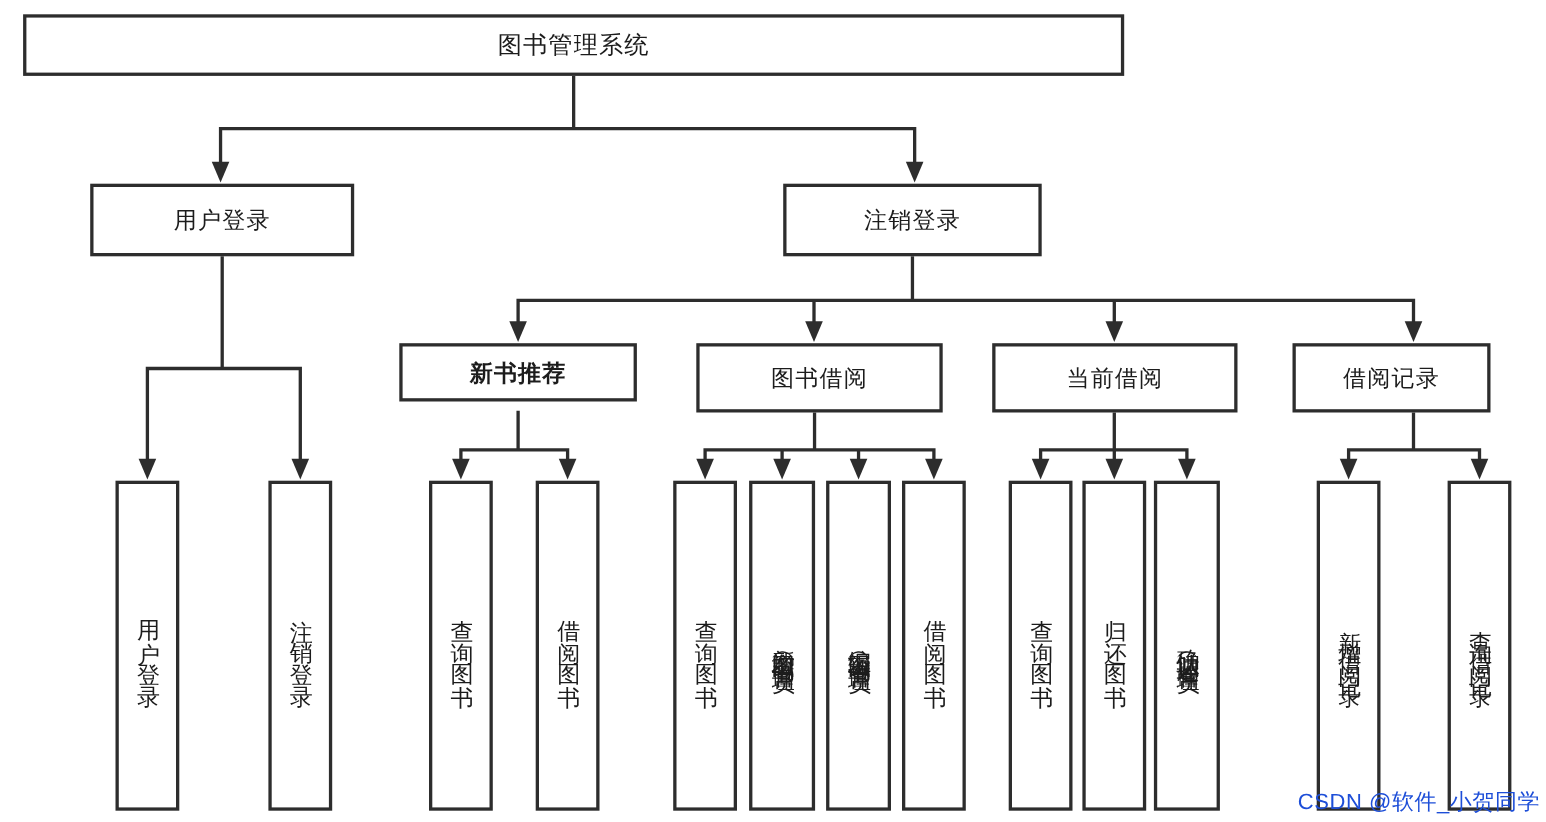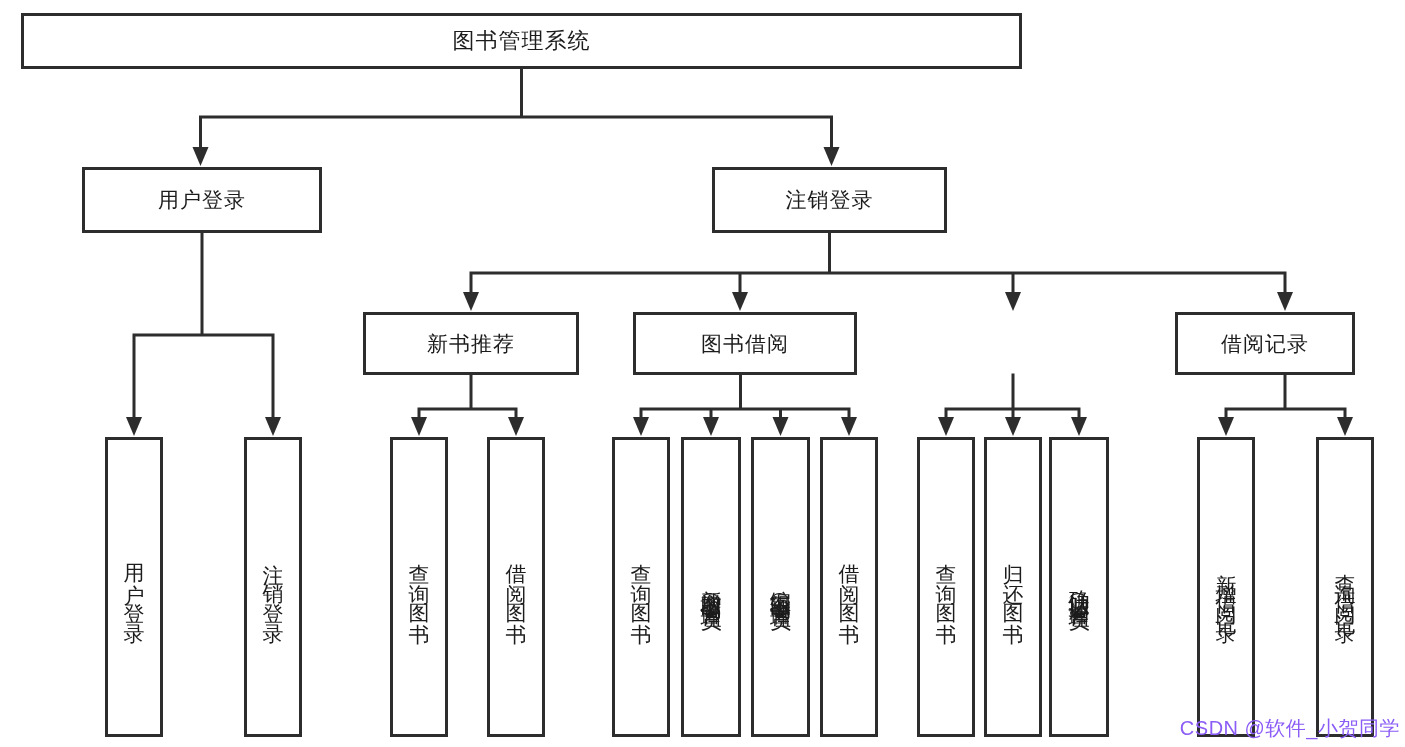--- a/index.html
+++ b/index.html
@@ -17,21 +17,21 @@
     font-size:21px;letter-spacing:1px;white-space:nowrap;
   }
   .root-box{font-size:22px;}
   .leaf>span{
     position:absolute;top:50%;left:50%;transform:translate(-50%,-50%);
     writing-mode:vertical-rl;text-orientation:mixed;
     font-size:21px;white-space:nowrap;color:#1c1c1c;
   }
   .watermark{
     position:absolute;right:5px;bottom:5px;z-index:9;
-    font-size:20px;color:#8b5cf6;letter-spacing:0.5px;white-space:nowrap;
+    font-size:20px;color:#1d4ed8;letter-spacing:0.5px;white-space:nowrap;
   }
 </style>
 </head>
 <body>
 
 <div class="canvas">
 
   <svg class="connectors" width="1405" height="747" viewBox="0 0 1405 747" xmlns="http://www.w3.org/2000/svg">
     <g stroke="#2d2d2d" stroke-width="3" fill="none" stroke-linecap="square">
 
@@ -73,22 +73,23 @@
       <polygon points="1218,417 1234,417 1226,436"></polygon>
       <polygon points="1337,417 1353,417 1345,436"></polygon>
     </g>
   </svg>
 
   <div class="box hbox root-box" style="left:21px;top:13px;width:1001px;height:56px;">图书管理系统</div>
 
   <div class="box hbox" style="left:82px;top:167px;width:240px;height:66px;">用户登录</div>
   <div class="box hbox" style="left:712px;top:167px;width:235px;height:66px;">注销登录</div>
 
-  <div class="box hbox" style="left:363px;top:312px;width:216px;height:63px;">新书推荐</div>
+  <div class="box hbox" style="left:363px;top:312px;width:216px;height:53px;font-weight:bold;">新书推荐</div>
   <div class="box hbox" style="left:633px;top:312px;width:224px;height:63px;">图书借阅</div>
+  <div class="box hbox" style="left:902px;top:312px;width:223px;height:63px;">当前借阅</div>
   <div class="box hbox" style="left:1175px;top:312px;width:180px;height:63px;">借阅记录</div>
 
   <div class="box leaf" style="left:105px;top:437px;width:58px;height:300px;">
     <span style="letter-spacing: 20px;">用户登录</span>
   </div>
   <div class="box leaf" style="left:244px;top:437px;width:58px;height:300px;">
     <span style="letter-spacing: 20px;">注销登录</span>
   </div>
 
   <div class="box leaf" style="left:390px;top:437px;width:58px;height:300px;">

